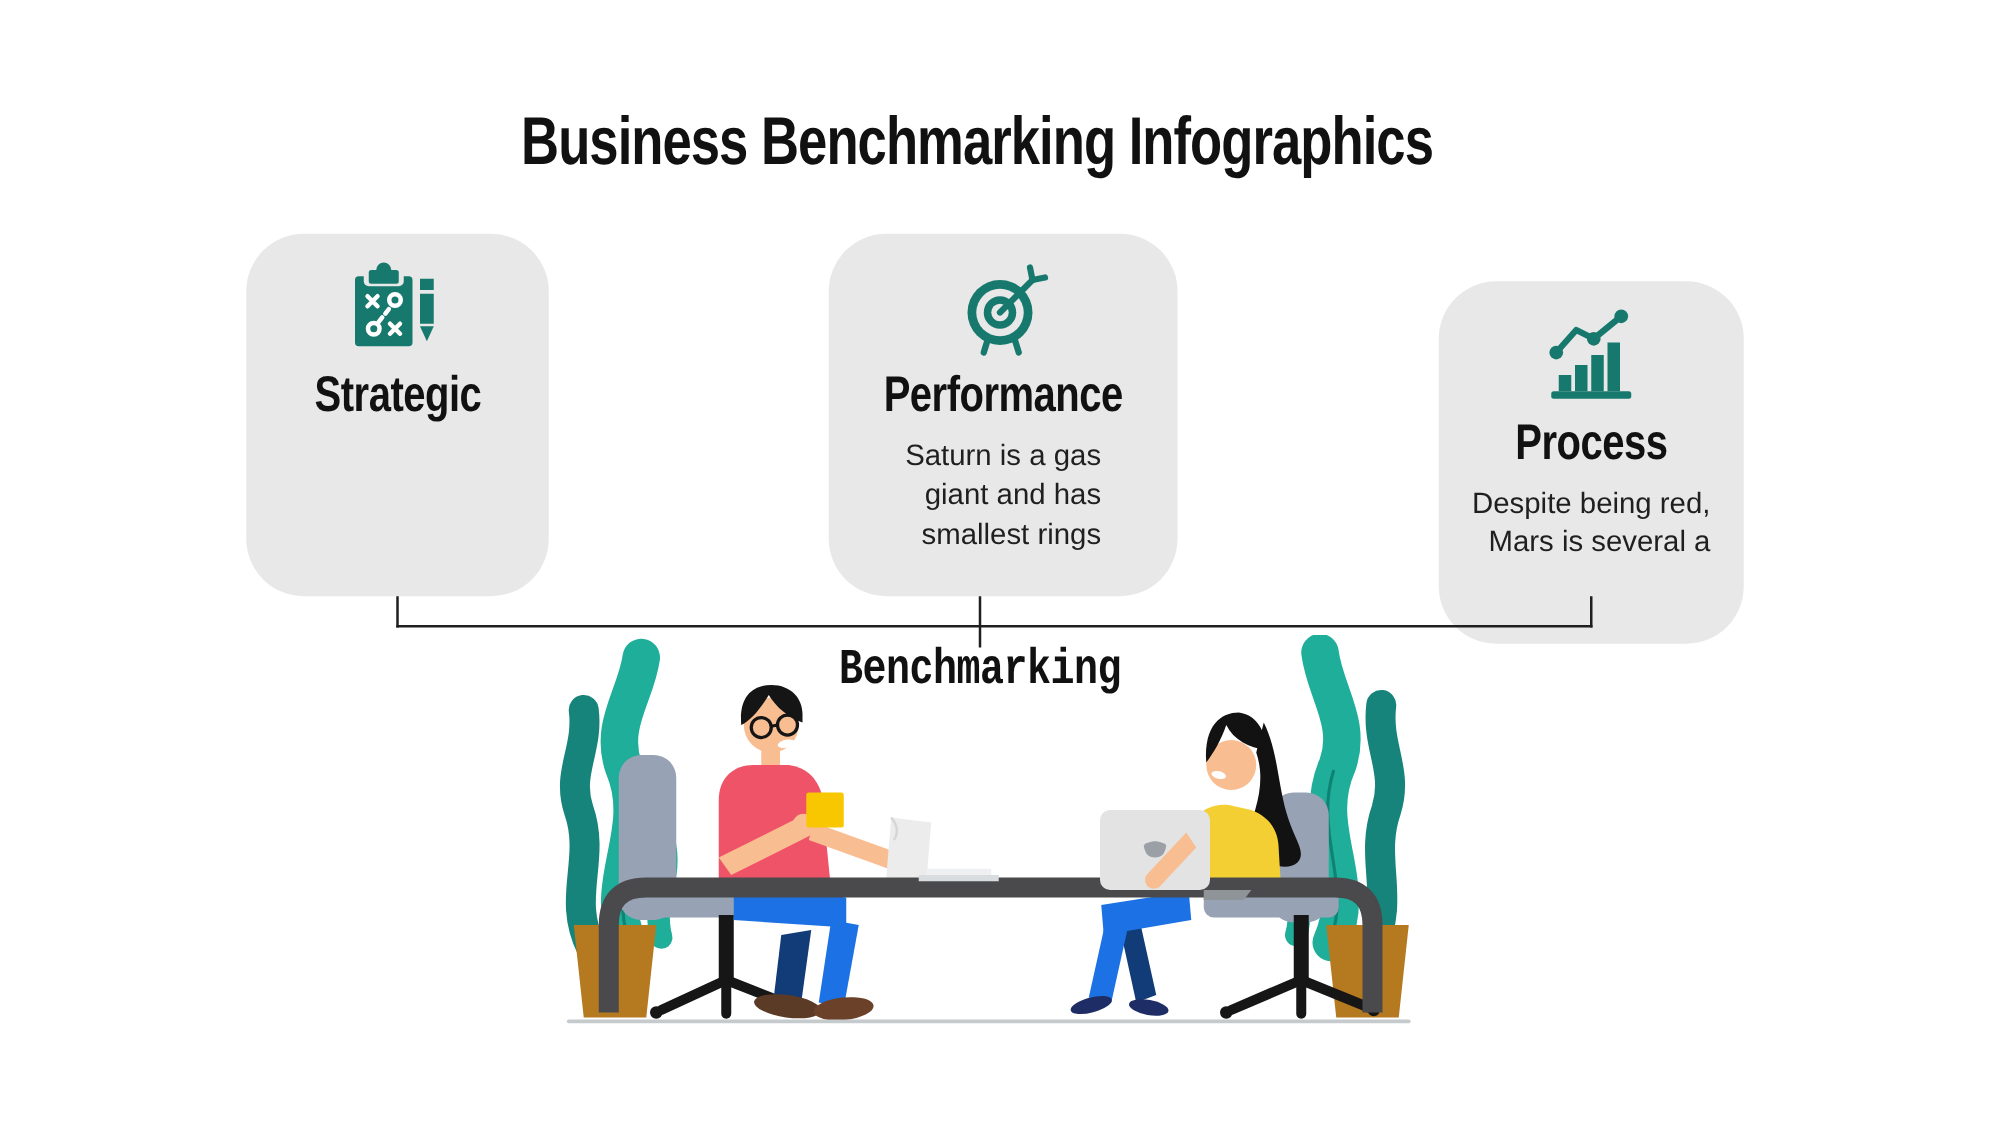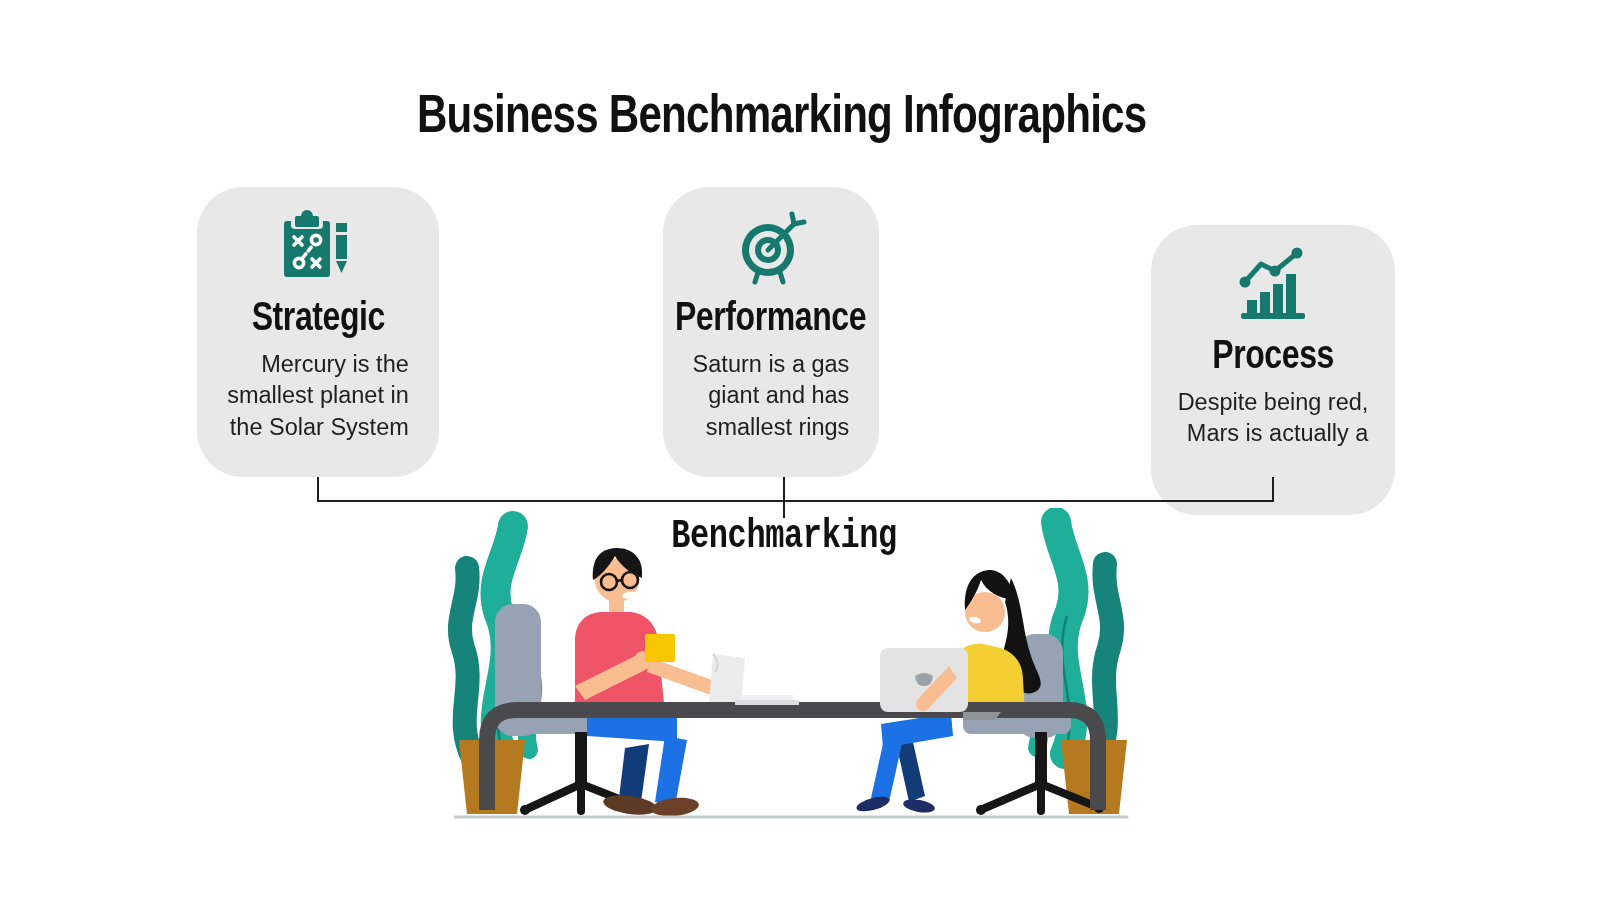--- a/index.html
+++ b/index.html
@@ -21,21 +21,21 @@
     position:absolute;top:84px;left:0;width:1563px;text-align:center;
     font-size:54px;color:var(--text-primary);line-height:1.1;
   }
   .main-title .cond{transform:scaleX(.78);letter-spacing:-1px;}
   .card{
     position:absolute;top:187px;height:290px;border-radius:46px;
     background:var(--card-background);
     display:flex;flex-direction:column;align-items:center;text-align:right;
   }
   .card.c1{left:197px;width:242px;}
-  .card.c2{left:663px;width:216px;}
+  .card.c2{left:663px;width:279px;}
   .card.c3{left:1151px;width:244px;margin-top:38px;}
   .card-icon{margin-top:20px;height:80px;display:flex;align-items:center;justify-content:center;color:var(--accent-teal);}
   .card-title{font-size:40px;color:var(--text-primary);margin-top:8px;line-height:1.05;}
   .card-desc{margin-top:12px;font-size:23.5px;line-height:1.33;color:var(--text-body);}
   .card-desc span{display:block;}
   .connector-svg{position:absolute;left:0;top:0;pointer-events:none;}
   .bench-label{
     position:absolute;top:514px;left:584px;width:400px;text-align:center;
     font-size:40px;color:var(--text-primary);font-family:Liberation Mono, monospace;
   }
@@ -65,25 +65,20 @@
           <path d="M34,52 L42,60 M42,52 L34,60"></path>
           <circle cx="21" cy="56" r="4.6"></circle>
           <circle cx="38" cy="33" r="4.6"></circle>
           <path d="M25,50.5 L34.5,38.5" stroke-dasharray="4.5,4"></path>
         </g>
       </svg>
     </div>
     <div class="card-title">
       <span class="cond">Strategic</span>
     </div>
-    <div class="card-desc">
-      <span>Mercury is the</span>
-      <span>smallest planet in</span>
-      <span>the Solar System</span>
-    </div>
   </div>
 
   <div class="card c2">
     <div class="card-icon">
       <svg width="80" height="80" viewBox="0 0 80 80">
         <g stroke="currentColor" stroke-width="5" stroke-linecap="round">
           <path d="M28,62 L24,75"></path>
           <path d="M48,62 L52,75"></path>
         </g>
         <circle cx="37" cy="43" r="26" fill="currentColor"></circle>
@@ -120,21 +115,21 @@
         <circle cx="12" cy="37" r="5.5" fill="currentColor"></circle>
         <circle cx="42" cy="26" r="5.5" fill="currentColor"></circle>
         <circle cx="64" cy="8" r="5.5" fill="currentColor"></circle>
       </svg>
     </div>
     <div class="card-title">
       <span class="cond">Process</span>
     </div>
     <div class="card-desc">
       <span>Despite being red,</span>
-      <span>Mars is actually a</span>
+      <span>Mars is several a</span>
     </div>
   </div>
 
   <svg class="connector-svg" width="1600" height="900" viewBox="0 0 1600 900">
     <g stroke="var(--line-color)" stroke-width="2">
       <line x1="318" y1="477" x2="318" y2="502"></line>
       <line x1="784" y1="477" x2="784" y2="518"></line>
       <line x1="1273" y1="477" x2="1273" y2="502"></line>
       <line x1="317" y1="501" x2="1274" y2="501"></line>
     </g>

